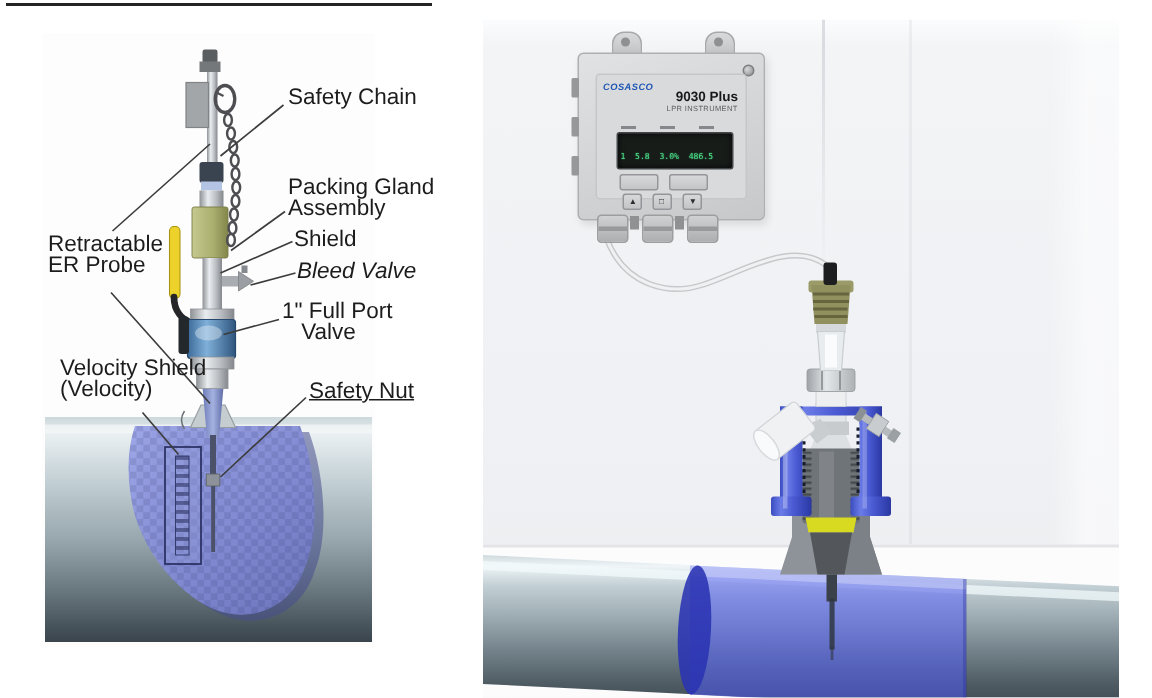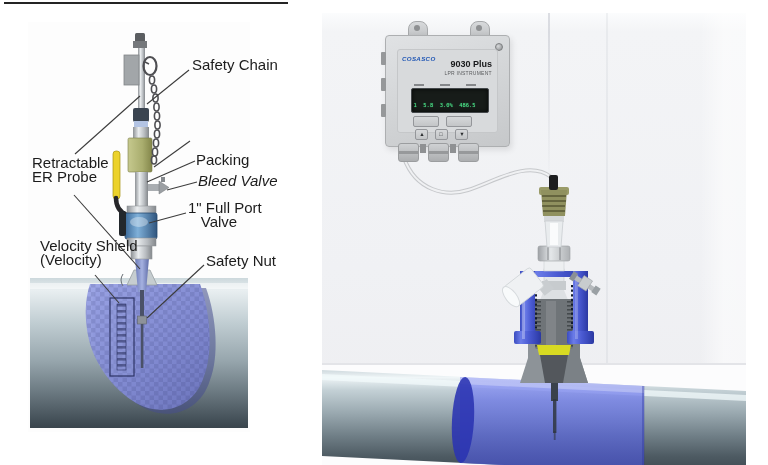--- a/index.html
+++ b/index.html
@@ -189,39 +189,43 @@
         <line x1="47" y1="132" x2="112" y2="74"></line>
         <line x1="46" y1="173" x2="112" y2="247"></line>
         <line x1="67" y1="253" x2="91" y2="281"></line>
         <line x1="176" y1="243" x2="119" y2="296"></line>
       </g>
     </svg>
 
     <div class="dlabel" style="left:164px;top:36px;">
       <span>Safety Chain</span>
     </div>
+    <div class="dlabel" style="left:164px;top:96px;">
+      <span class="ln">Packing Gland</span>
+      <span class="ln">Assembly</span>
+    </div>
     <div class="dlabel" style="left:168px;top:131px;">
-      <span>Packing</span>
+      <span>Shield</span>
     </div>
     <div class="dlabel" style="left:170px;top:152px;font-style:italic;">
       <span>Bleed Valve</span>
     </div>
     <div class="dlabel lbl-fullport" style="left:160px;top:179px;">
       <span class="ln">1" Full Port</span>
       <span class="ln2">Valve</span>
     </div>
     <div class="dlabel" style="left:4px;top:134px;">
       <span class="ln">Retractable</span>
       <span class="ln">ER Probe</span>
     </div>
     <div class="dlabel" style="left:12px;top:217px;">
       <span class="ln">Velocity Shield</span>
       <span class="ln">(Velocity)</span>
     </div>
-    <div class="dlabel" style="left:178px;top:232px;">
+    <div class="dlabel" style="left:178px;top:232px;text-decoration:underline;">
       <span>Safety Nut</span>
     </div>
   </div>
 
   <div class="right-scene">
     <div class="wall"></div>
     <div class="seam1"></div>
     <div class="seam2"></div>
     <div class="bright-panel"></div>
     <div class="floor"></div>

